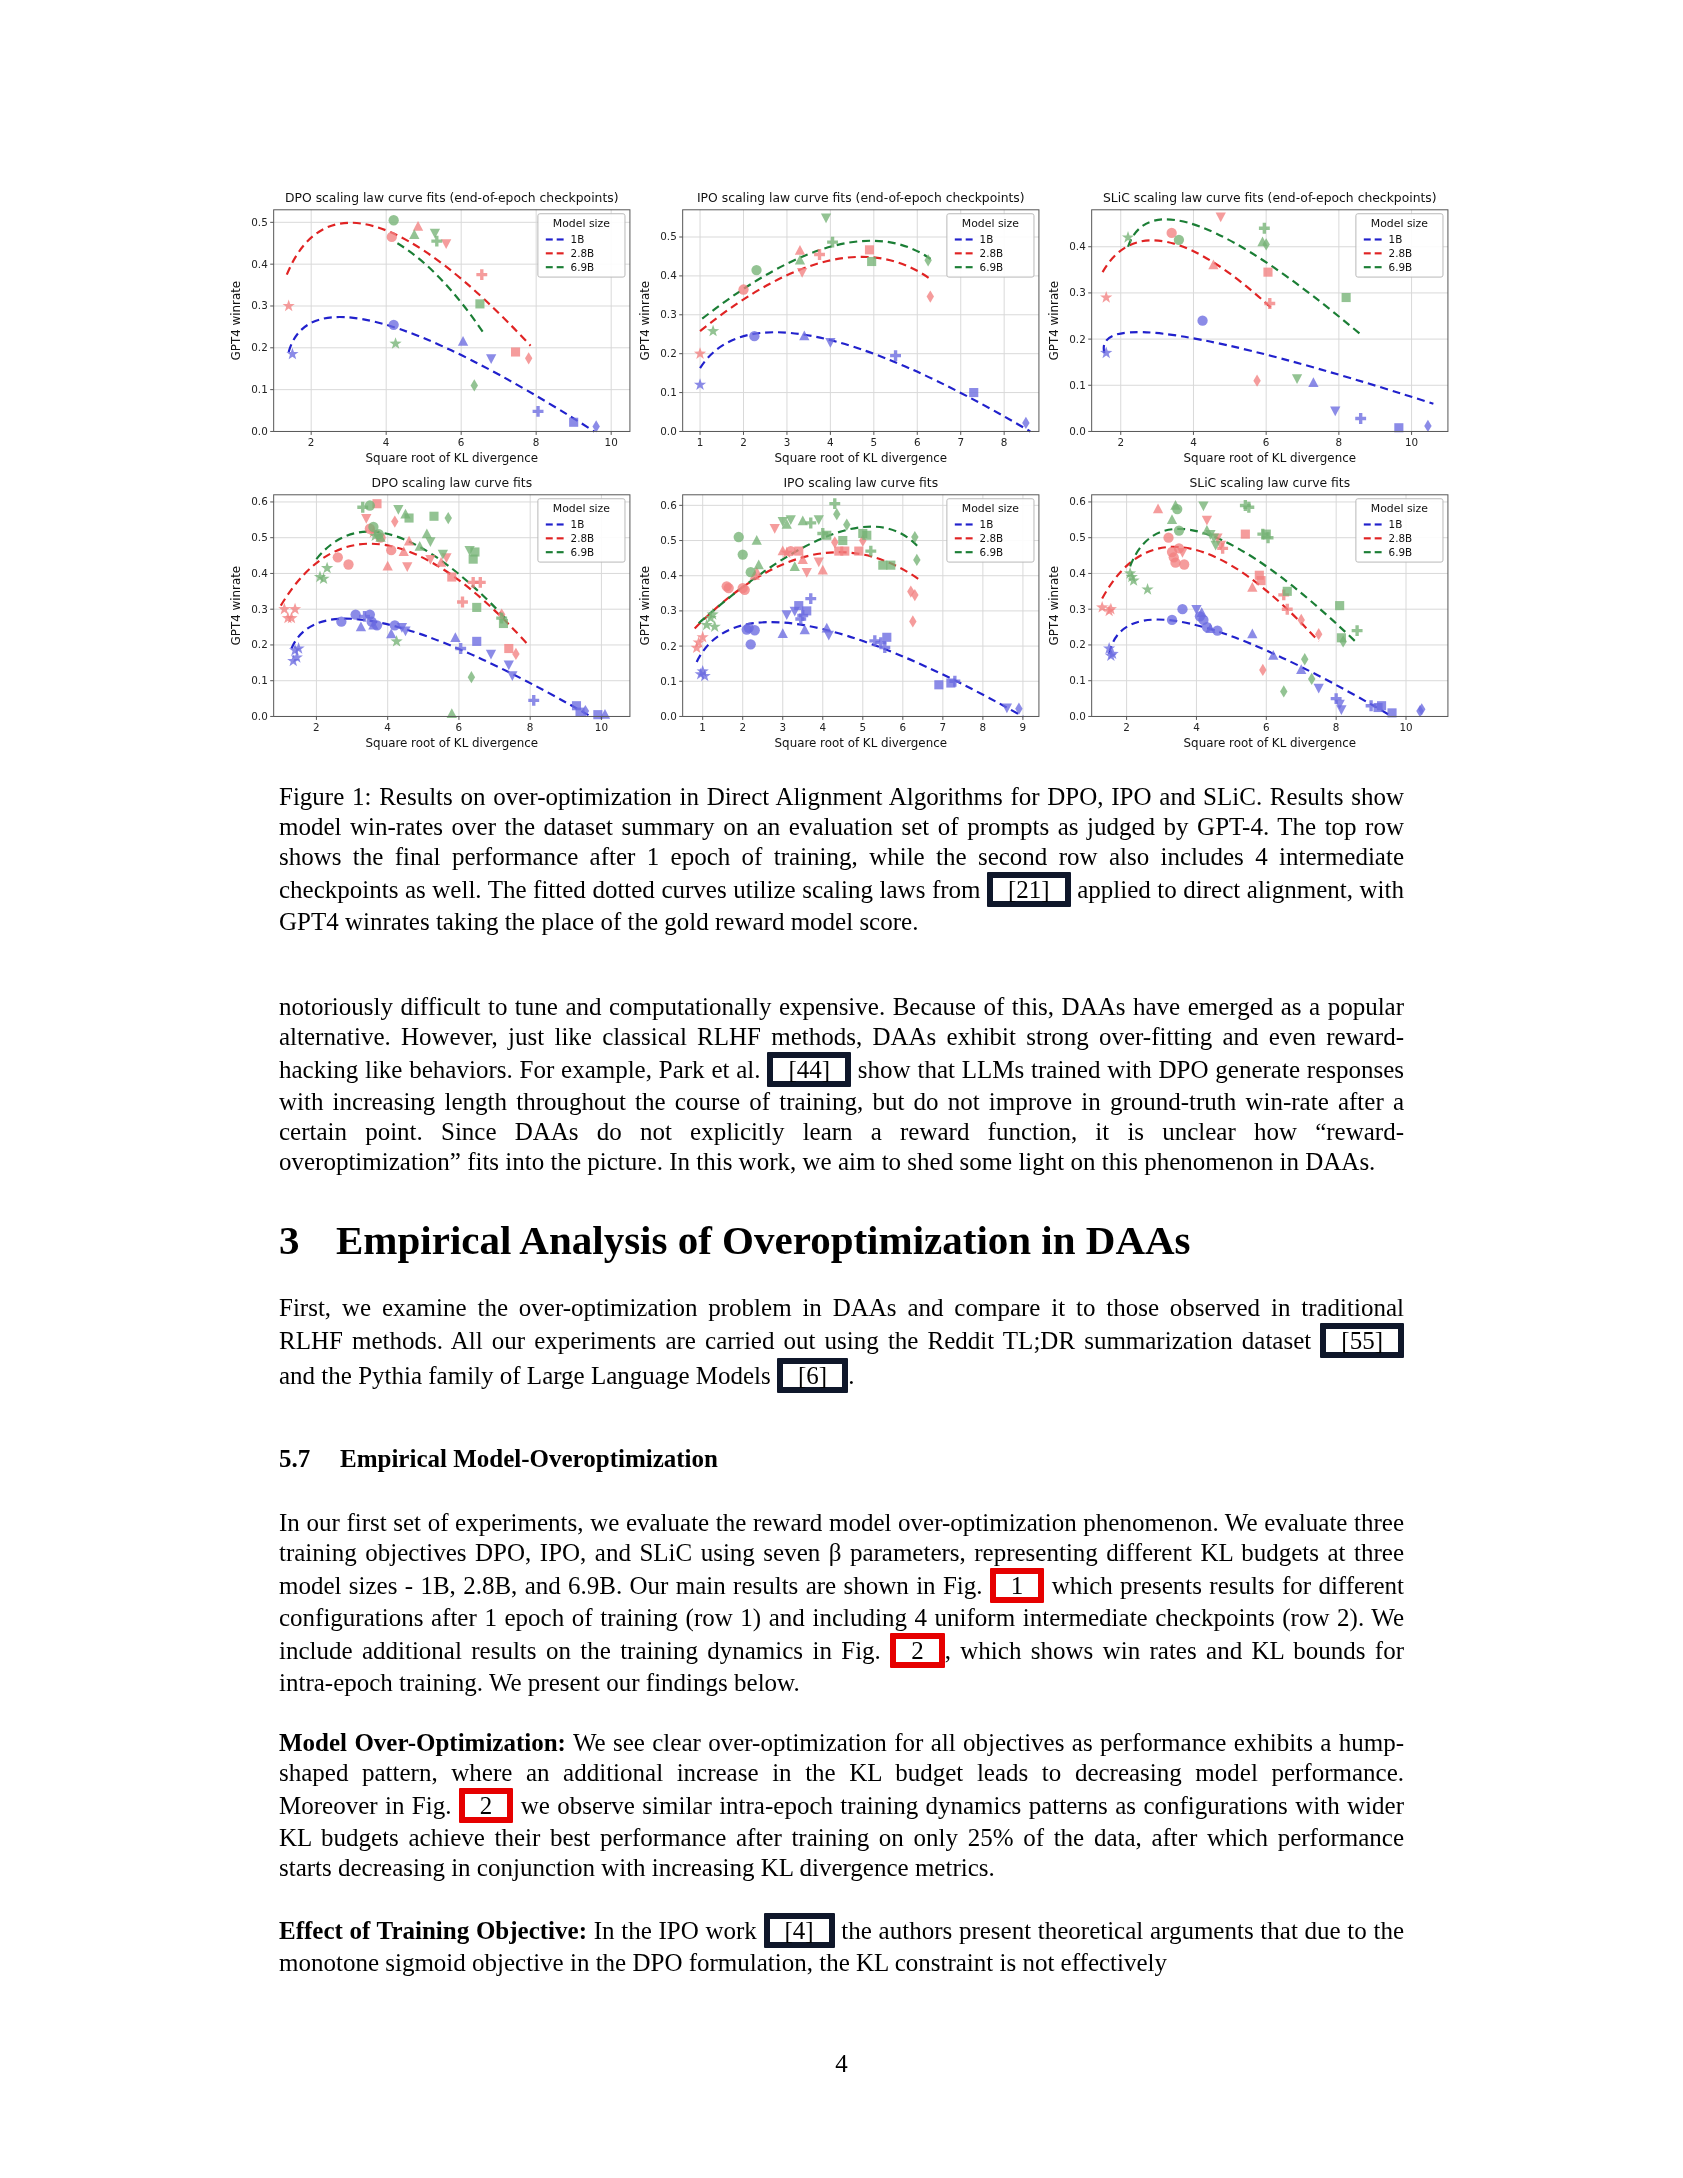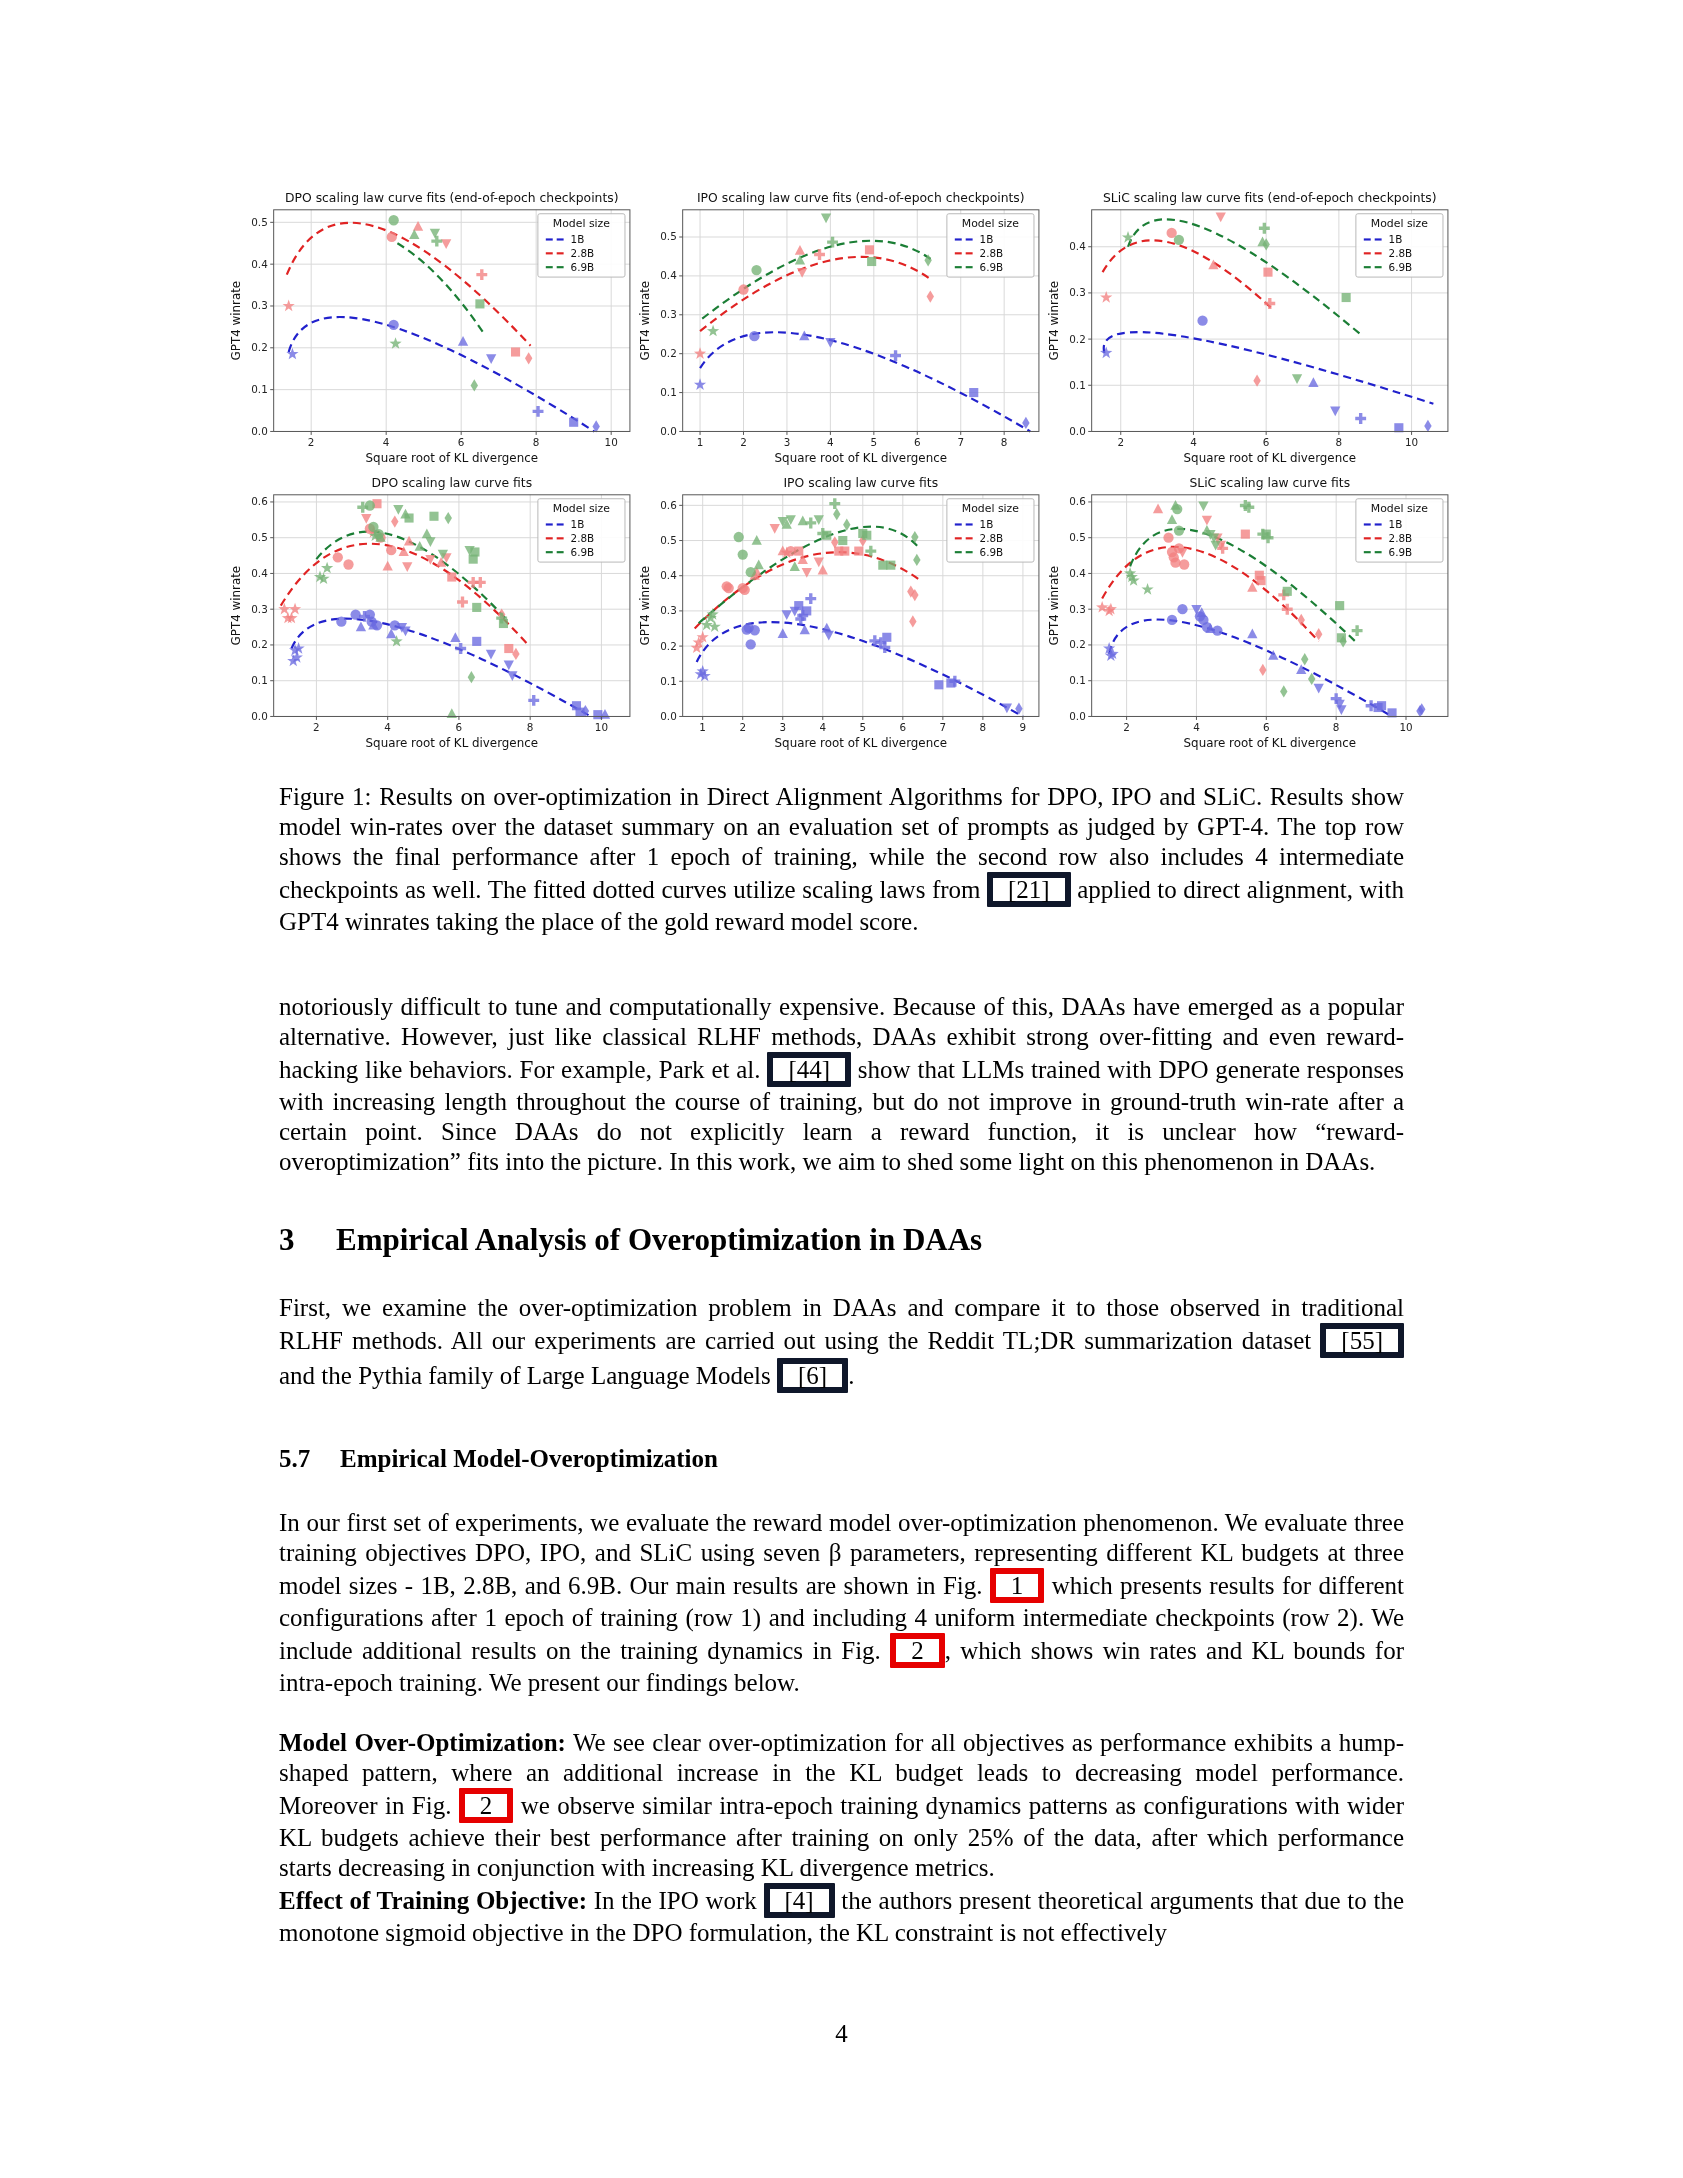--- a/index.html
+++ b/index.html
@@ -7,22 +7,22 @@
   .doc{width:1125px;margin:0 auto;font-family:"Liberation Serif",serif;font-size:25px;line-height:30px;color:#000;text-align:justify;}
   .figure-block{width:1227px;margin:190px auto 0 auto;}
   .fig-row{display:flex;flex-direction:row;}
   svg.plot{display:block;font-family:"DejaVu Sans",sans-serif;}
   .caption{margin:22px 0 0 0;}
   .bodypar{margin:0;}
   .m-intro{margin-top:55px;}
   .m-sec3p{margin-top:36px;}
   .m-exp{margin-top:34px;}
   .m-mo{margin-top:30px;}
-  .m-obj{}
-  h2.sec{font-size:31px;line-height:34px;margin:46px 0 0 0;font-weight:bold;text-align:left;}
+  .m-obj{margin-top:30px;}
+  h2.sec{font-size:41px;line-height:34px;margin:46px 0 0 0;font-weight:bold;text-align:left;}
   h3.subsec{font-size:25px;line-height:30px;margin:51px 0 0 0;font-weight:bold;text-align:left;}
   .secnum{display:inline-block;min-width:57px;}
   .subsecnum{display:inline-block;min-width:61px;}
   .refbox{display:inline-block;border:6px solid #0f172a;padding:0 15px;line-height:23px;border-radius:1px;}
   .refbox.red{border-color:#e60000;}
   .bold{font-weight:bold;}
   .pagenum{margin-top:71px;text-align:center;}
 </style>
 </head>
 <body>

